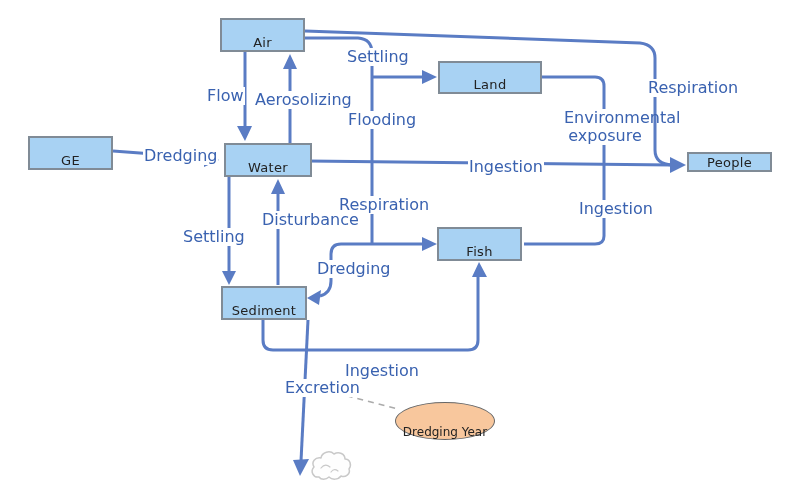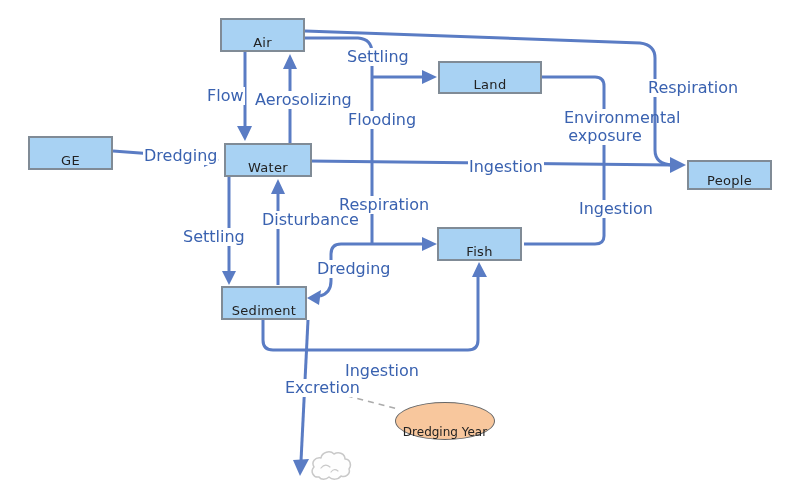--- a/index.html
+++ b/index.html
@@ -95,21 +95,21 @@
     </div>
   <div class="node" style="left:28px;top:136px;width:85px;height:34px">
       <span>GE</span>
     </div>
   <div class="node" style="left:224px;top:143px;width:88px;height:34px">
       <span>Water</span>
     </div>
   <div class="node" style="left:438px;top:61px;width:104px;height:33px">
       <span>Land</span>
     </div>
-  <div class="node" style="left:687px;top:160px;width:85px;height:30px">
+  <div class="node" style="left:687px;top:152px;width:85px;height:20px">
       <span>People</span>
     </div>
   <div class="node" style="left:437px;top:227px;width:85px;height:34px">
       <span>Fish</span>
     </div>
   <div class="node" style="left:221px;top:286px;width:86px;height:34px">
       <span>Sediment</span>
     </div>
 
   <span class="elabel" style="left:143px;top:147px">Dredging</span>

